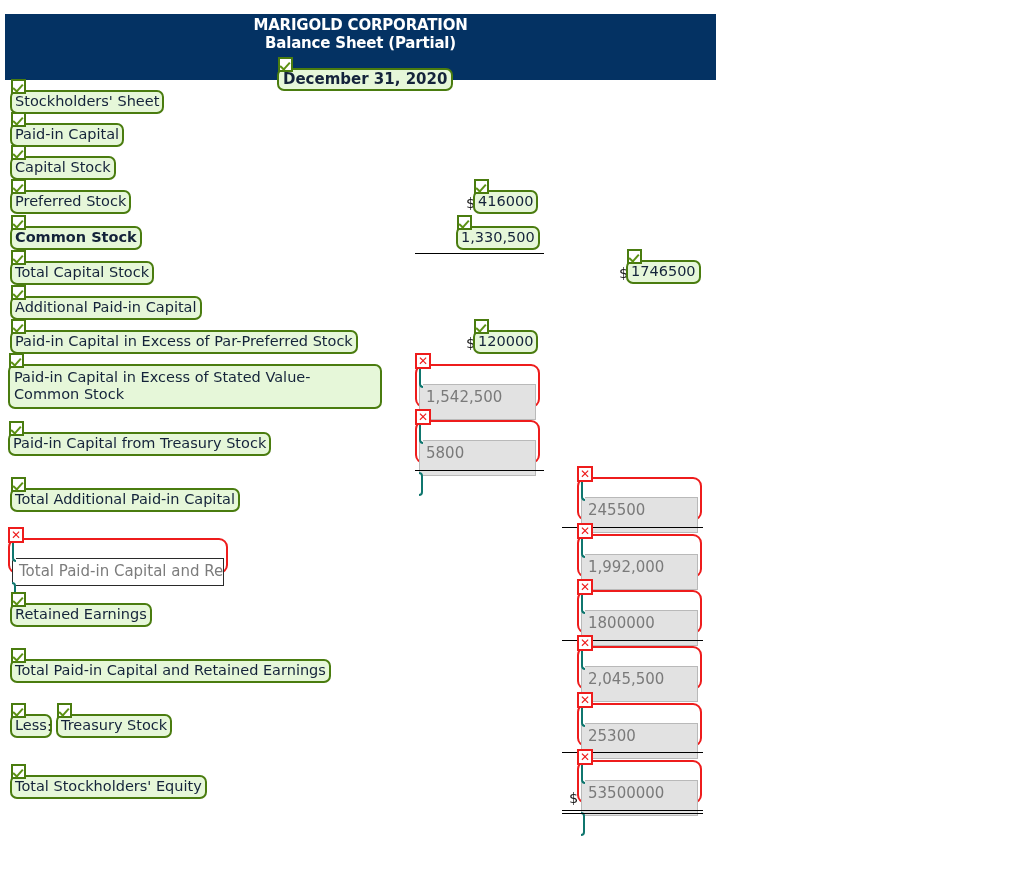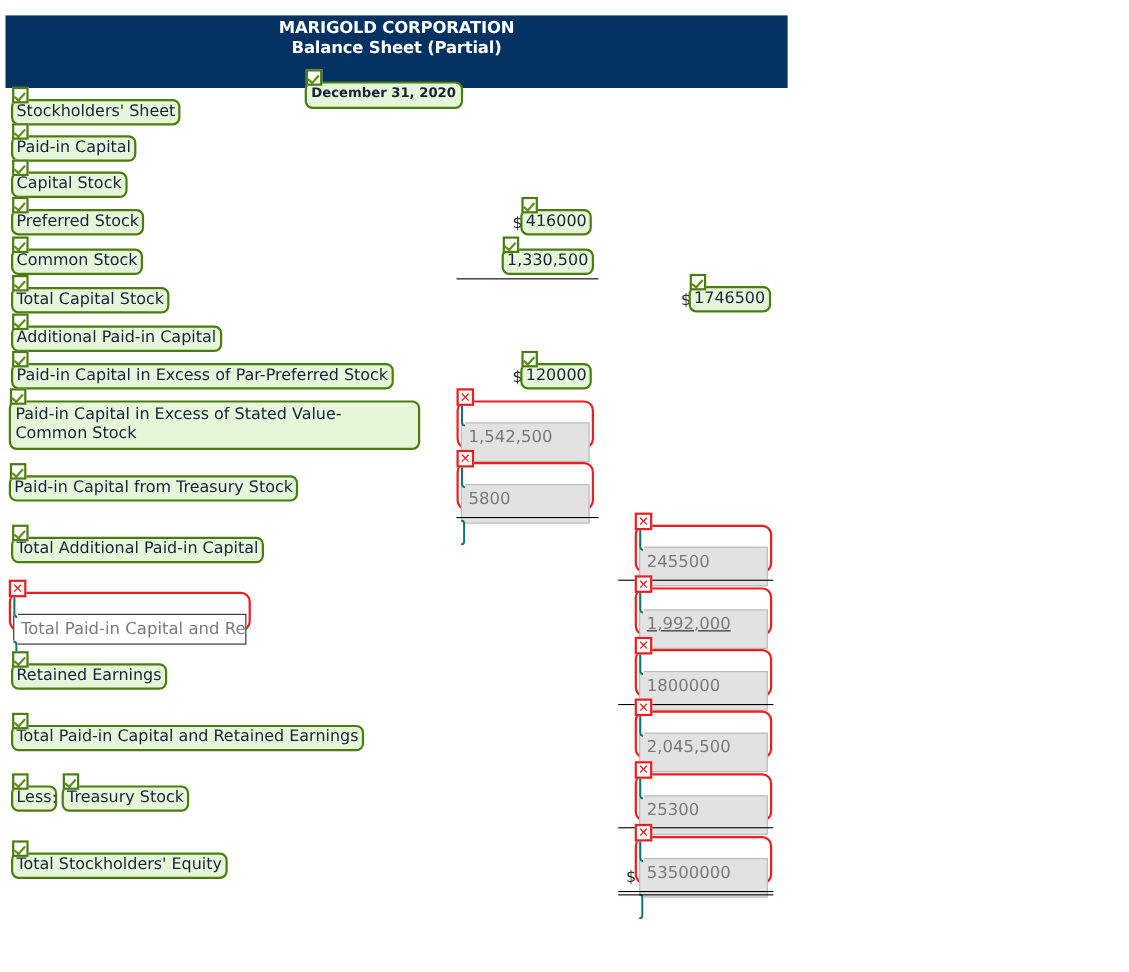--- a/index.html
+++ b/index.html
@@ -155,21 +155,21 @@
     border-bottom: 1.5px solid #000000;
     height: 4px;
   }
 </style>
 </head>
 <body>
 
 <div id="sheet-header">
   <span class="hdr-line">MARIGOLD CORPORATION</span>
   <span class="hdr-line">Balance Sheet (Partial)</span>
-  <span class="ok-pill" style="left:272px; top:54px; font-weight:bold; font-size:12px; padding:1px 4px 6px 4px;margin-top:6px;">
+  <span class="ok-pill" style="left:272px; top:54px; font-weight:bold; font-size:15px; padding:1px 4px 0 4px;">
     <span class="ok-badge"></span>
     <span>December 31, 2020</span>
   </span>
 </div>
 
 <span class="ok-pill" style="left:10px; top:90px;">
   <span class="ok-badge"></span>
   <span>Stockholders' Sheet</span>
 </span>
 
@@ -181,21 +181,21 @@
 <span class="ok-pill" style="left:10px; top:156px;">
   <span class="ok-badge"></span>
   <span>Capital Stock</span>
 </span>
 
 <span class="ok-pill" style="left:10px; top:190px;">
   <span class="ok-badge"></span>
   <span>Preferred Stock</span>
 </span>
 
-<span class="ok-pill" style="left:10px; top:226px;">
+<span class="ok-pill" style="left:10px; top:226px;font-weight:bold;">
   <span class="ok-badge"></span>
   <span>Common Stock</span>
 </span>
 
 <span class="ok-pill" style="left:10px; top:261px;">
   <span class="ok-badge"></span>
   <span>Total Capital Stock</span>
 </span>
 
 <span class="ok-pill" style="left:10px; top:296px;">
@@ -300,21 +300,21 @@
   <span class="err-badge">✕</span>
   <span class="err-inner" style="width:100%; height:100%;">
     <span class="err-field">245500</span>
   </span>
 </span>
 
 <div class="rule" style="left:562px; top:527px; width:141px;"></div>
 
 <span class="err-wrap" style="left:577px; top:534px; width:125px; height:44px;">
   <span class="err-badge">✕</span>
-  <span class="err-inner" style="width:100%; height:100%;text-decoration:underline;">
+  <span class="err-inner" style="width:100%; height:100%;">
     <span class="err-field">1,992,000</span>
   </span>
 </span>
 
 <span class="err-wrap" style="left:577px; top:590px; width:125px; height:44px;">
   <span class="err-badge">✕</span>
   <span class="err-inner" style="width:100%; height:100%;">
     <span class="err-field">1800000</span>
   </span>
 </span>

